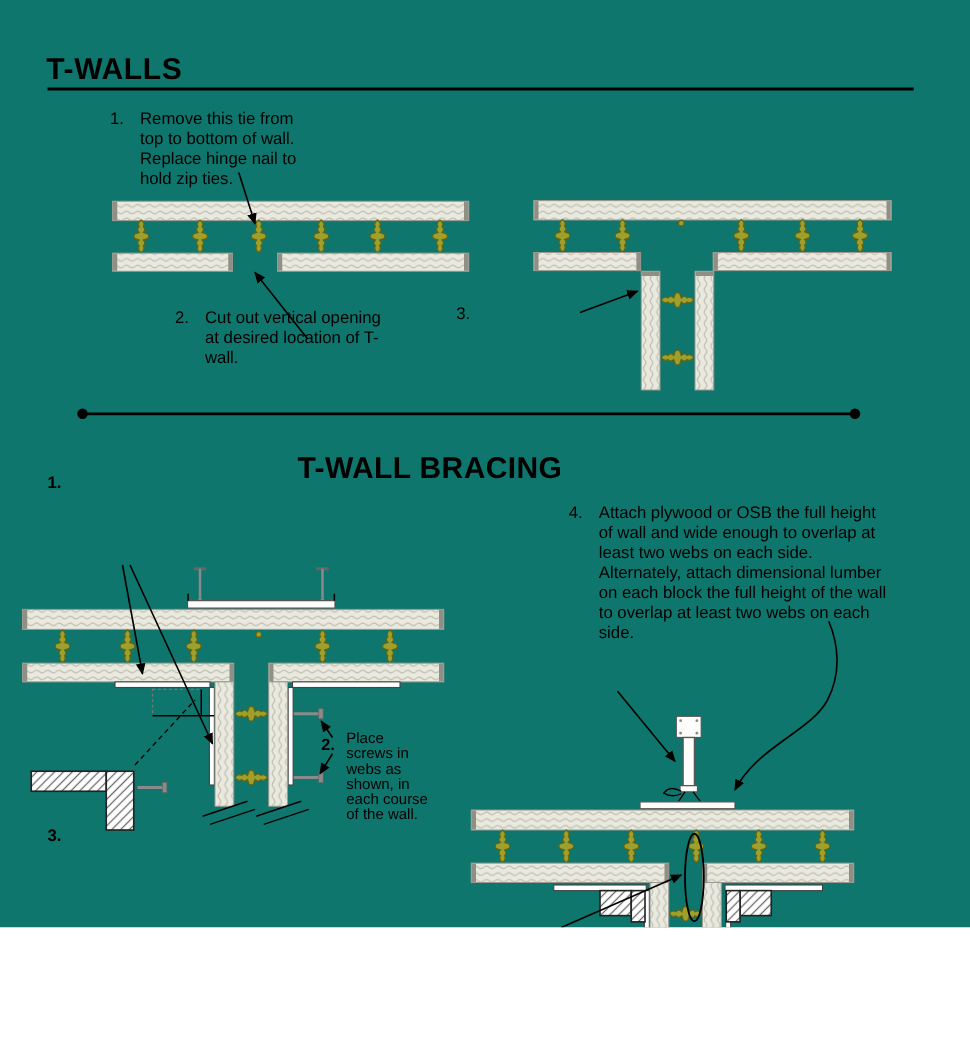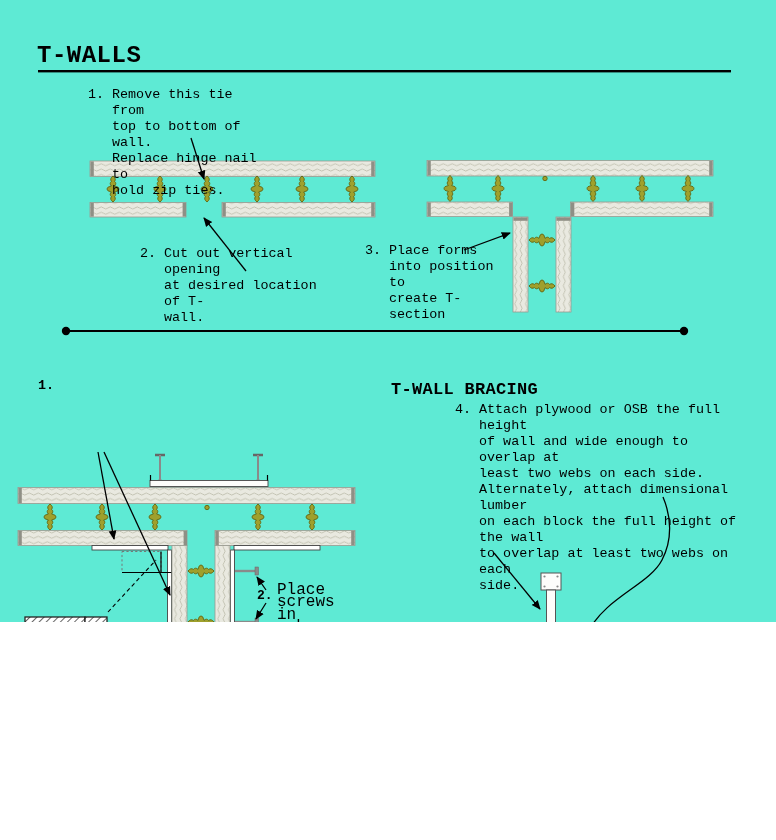--- a/index.html
+++ b/index.html
@@ -1,28 +1,28 @@
 <!DOCTYPE html>
 <html style="--form-fill: #e9e9e0; --form-wave: #bfbfae; --form-cap: #8f8f85; --tie-fill: #9fa02c; --tie-stroke: #636410; --ink: #000000;"><head>
 <meta charset="utf-8">
 <style>
   html,body{margin:0;padding:0;background:#ffffff;}
   #page{
-    position:relative;width:776px;height:622px;background:#5eead4;overflow:hidden;
-    font-family:Liberation Mono, monospace;color:#000;
+    position:relative;width:776px;height:742px;background:#0f766e;overflow:hidden;
+    font-family:Liberation Sans, sans-serif;color:#000;
   }
   #gfx{position:absolute;left:0;top:0;pointer-events:none;}
   .h1{position:absolute;left:37px;top:42px;font-size:24px;font-weight:bold;letter-spacing:.5px;}
-  .h2{position:absolute;left:238px;top:380px;width:300px;text-align:right;font-size:17px;font-weight:bold;letter-spacing:.3px;}
+  .h2{position:absolute;left:238px;top:361px;width:300px;text-align:left;font-size:24px;font-weight:bold;letter-spacing:.3px;}
   .step{position:absolute;display:flex;font-size:13.4px;line-height:16px;}
   .step .num{flex:0 0 24px;}
   .step.boldnum .num{font-weight:bold;}
   .step .txt{white-space:pre-wrap;}
   .plain{position:absolute;font-size:13.4px;line-height:16px;white-space:pre-wrap;}
-  .small{font-size:16px;line-height:12.3px;}
+  .small{font-size:12px;line-height:12.3px;}
   .numlbl{position:absolute;font-size:13px;font-weight:bold;}
   
   .formbg{fill:var(--form-fill,#e9e9e0);}
   .wave{fill:none;stroke:var(--form-wave,#bfbfae);stroke-width:.9;}
   .form{fill:url(#formH);stroke:#9a9a90;stroke-width:.8;}
   .formv{fill:url(#formV);stroke:#9a9a90;stroke-width:.8;}
   .cap{fill:var(--form-cap,#8f8f85);stroke:none;}
   .tie{fill:var(--tie-fill,#9fa02c);stroke:var(--tie-stroke,#636410);stroke-width:.9;}
   .arrow{stroke:#000;stroke-width:1.3;fill:none;marker-end:url(#arr);}
   .thin{stroke:#000;stroke-width:1.1;fill:none;}
@@ -260,23 +260,20 @@
 
   <div class="step" style="left:140px;top:246px;width:195px;">
     <span class="num">2.</span>
     <span class="txt">Cut out vertical opening
 at desired location of T-
 wall.</span>
   </div>
 
   <div class="step" style="left:365px;top:243px;width:130px;">
     <span class="num">3.</span>
-    <span class="txt">Place forms
-into position to
-create T-section</span>
   </div>
 
   <div class="h2">T-WALL BRACING</div>
 
   <div class="step boldnum" style="left:38px;top:378px;width:200px;">
     <span class="num">1.</span>
   </div>
 
   <div class="step boldnum" style="left:38px;top:661px;width:200px;">
     <span class="num">3.</span>

